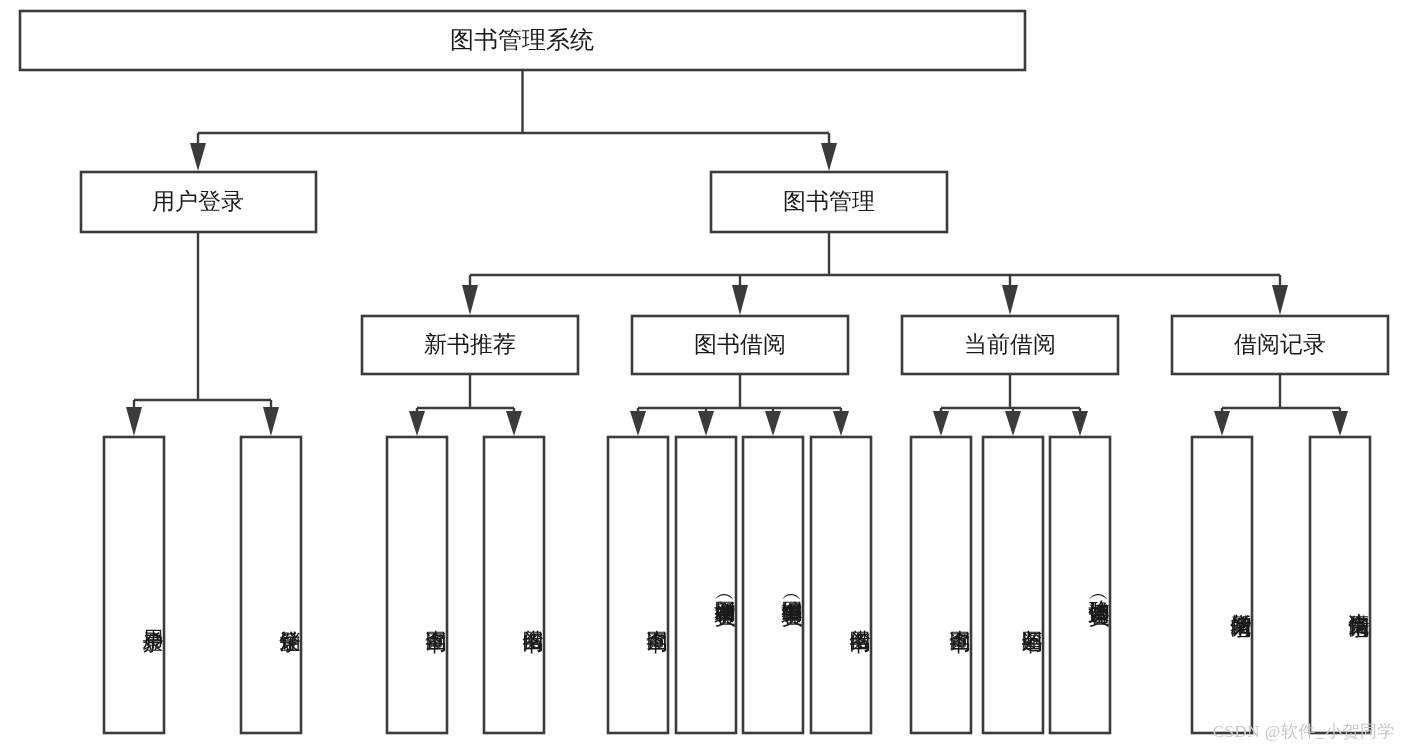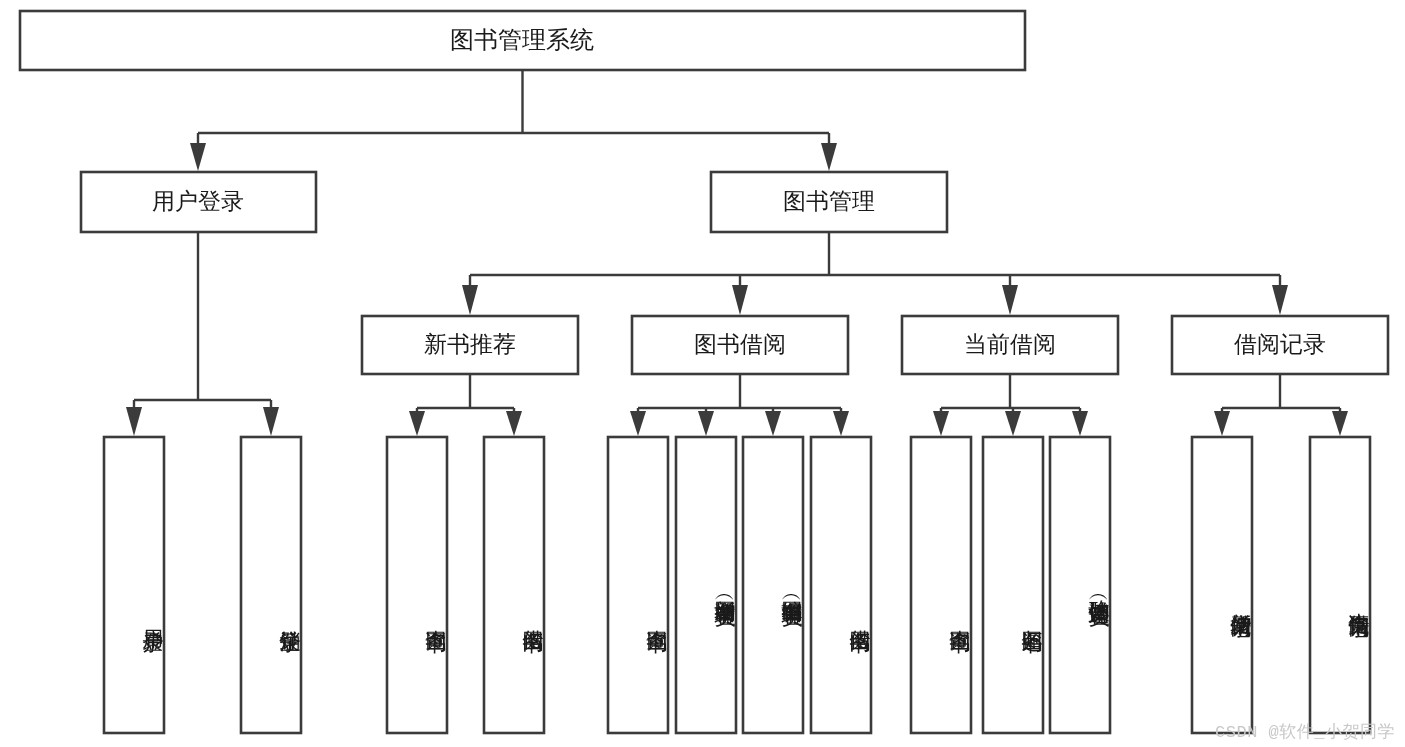--- a/index.html
+++ b/index.html
@@ -68,21 +68,21 @@
     letter-spacing: 1px;
     display: flex;
     align-items: flex-start;
     justify-content: center;
     pointer-events: none;
   }
   .watermark {
     position: absolute;
     right: 10px;
     bottom: 4px;
-    font-family: Liberation Mono, monospace;
+    font-family: Liberation Serif, serif;
     font-size: 17px;
     color: #c8c8c8;
     white-space: nowrap;
     letter-spacing: 0.5px;
   }
 </style>
 </head>
 <body>
 
 <div id="diagram-root">

